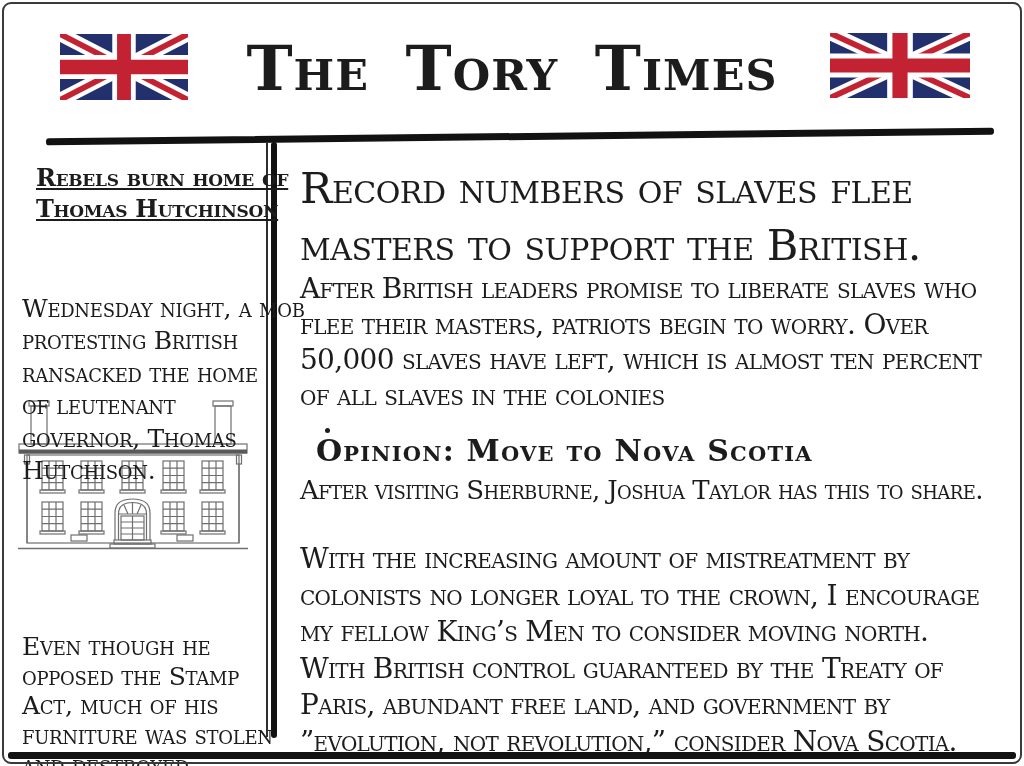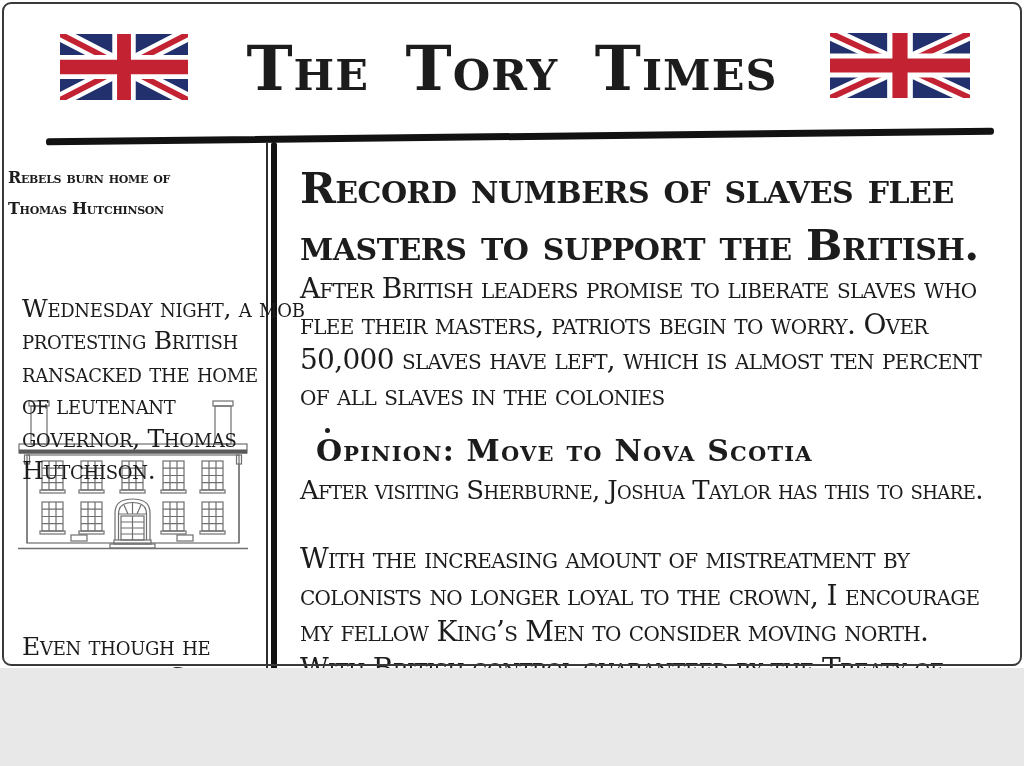--- a/index.html
+++ b/index.html
@@ -1,19 +1,19 @@
 <!DOCTYPE html>
 <html><head>
 <meta charset="utf-8">
 <style>
   html, body { margin: 0; padding: 0; background: #e8e8e8; }
   .page {
     position: relative;
     width: 1024px;
-    height: 668px;
+    height: 766px;
     background: #ffffff;
     overflow: hidden;
     font-family: "DejaVu Serif", "Liberation Serif", serif;
     color: #1c1c1c;
   }
   .page-border {
     position: absolute;
     inset: 2px;
     border: 2px solid #3a3a3a;
     border-radius: 9px;
@@ -71,26 +71,27 @@
     left: 271px; top: 142px;
     width: 6px; height: 596px;
     background: #111111;
     border-radius: 3px;
     z-index: 2;
   }
 
   
   .sidebar-headline {
     position: absolute;
-    left: 8px; top: 162px;
+    left: 36px; top: 162px;
     font-weight: 700;
-    font-size: 16px;
+    font-size: 24px;
     line-height: 31px;
     letter-spacing: -0.3px;
     z-index: 3;
+    text-decoration: underline;
   }
   .sidebar-paragraph-1 {
     position: absolute;
     left: 22px; top: 293px;
     font-size: 25px;
     line-height: 32.4px;
     letter-spacing: -0.3px;
     z-index: 3;
   }
   .house-illustration {
@@ -105,21 +106,21 @@
     font-size: 25px;
     line-height: 29.7px;
     letter-spacing: -0.3px;
     z-index: 3;
   }
 
   
   .main-headline {
     position: absolute;
     left: 300px; top: 160px;
-    font-weight: 700;
+    font-weight: 400;
     font-size: 43px;
     line-height: 57px;
     letter-spacing: -0.5px;
     z-index: 3;
   }
   .lead-paragraph {
     position: absolute;
     left: 300px; top: 271px;
     font-size: 28px;
     line-height: 35.6px;

